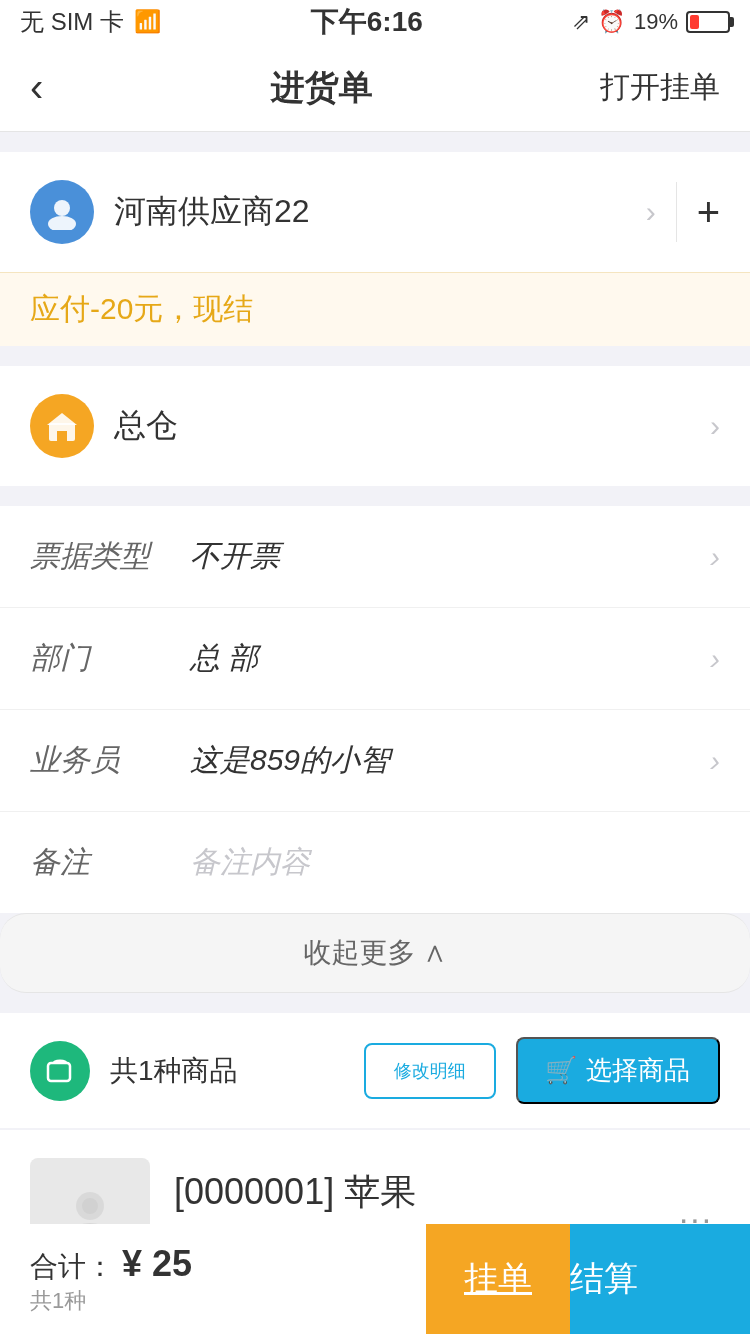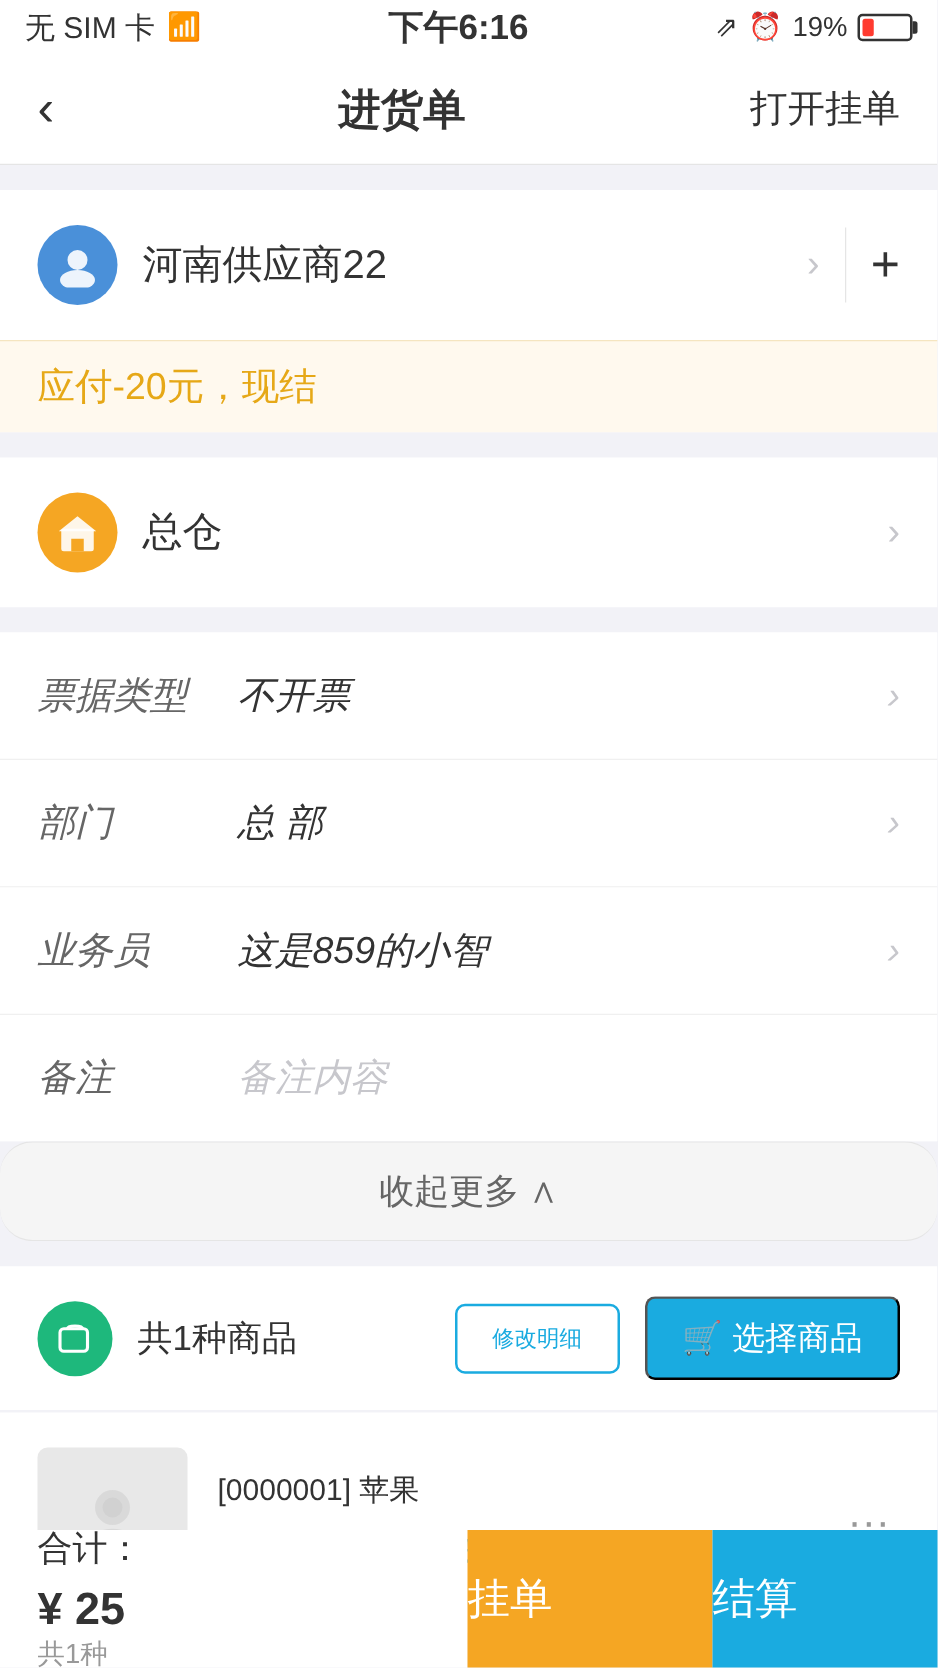--- a/index.html
+++ b/index.html
@@ -175,21 +175,21 @@
       width: 120px; height: 120px;
       background: #e8e8e8;
       border-radius: 8px;
       display: flex; align-items: center; justify-content: center;
       flex-shrink: 0;
     }
     .product-thumb-inner {
       width: 80px; height: 80px; opacity: 0.5;
     }
     .product-info { flex: 1; }
-    .product-name { font-size: 24px; color: #333; margin-bottom: 14px; }
+    .product-name { font-size: 36px; color: #333; margin-bottom: 14px; }
     .product-price { font-size: 28px; color: #333; }
     .product-price .highlight { color: #1aabe0; }
     .product-more {
       color: #999; font-size: 34px; cursor: pointer;
       padding: 8px;
     }
 
     
     .bottom-bar {
       position: fixed;
@@ -204,27 +204,28 @@
       background: #fff;
       padding: 16px 30px;
       display: flex;
       flex-direction: column;
       justify-content: center;
     }
     .total-label { font-size: 28px; color: #333; }
     .total-value { font-size: 36px; font-weight: 600; color: #333; }
     .total-sub { font-size: 22px; color: #999; }
     .btn-hang {
-      width: 196px;
+      width: 144px;
       background: #f5a623;
       color: #fff;
       font-size: 34px;
       font-weight: 500;
-      display: flex; align-items: center; justify-content: flex-start;
+      display: flex; align-items: center; justify-content: center;
       cursor: pointer;
+      text-decoration: underline;
     }
     .btn-checkout {
       width: 180px;
       background: #1aabe0;
       color: #fff;
       font-size: 34px;
       font-weight: 500;
       display: flex; align-items: center; 
       cursor: pointer;
     }
@@ -363,21 +364,21 @@
       <span class="highlight">¥25</span>
     </div>
   </div>
   <span class="product-more">···</span>
 </div>
 
 <div style="height: 120px;"></div>
 
 <div class="bottom-bar">
   <div class="bottom-total">
-    <div style="display:flex; align-items:baseline; gap:8px;flex-direction:column;">
+    <div style="display:flex; align-items:baseline; gap:8px;">
       <span class="total-label">合计：</span>
       <span class="total-value">¥ 25</span>
     </div>
     <span class="total-sub">共1种</span>
   </div>
   <div class="btn-hang">
     <span>挂单</span>
   </div>
   <div class="btn-checkout">
     <span>结算</span>

